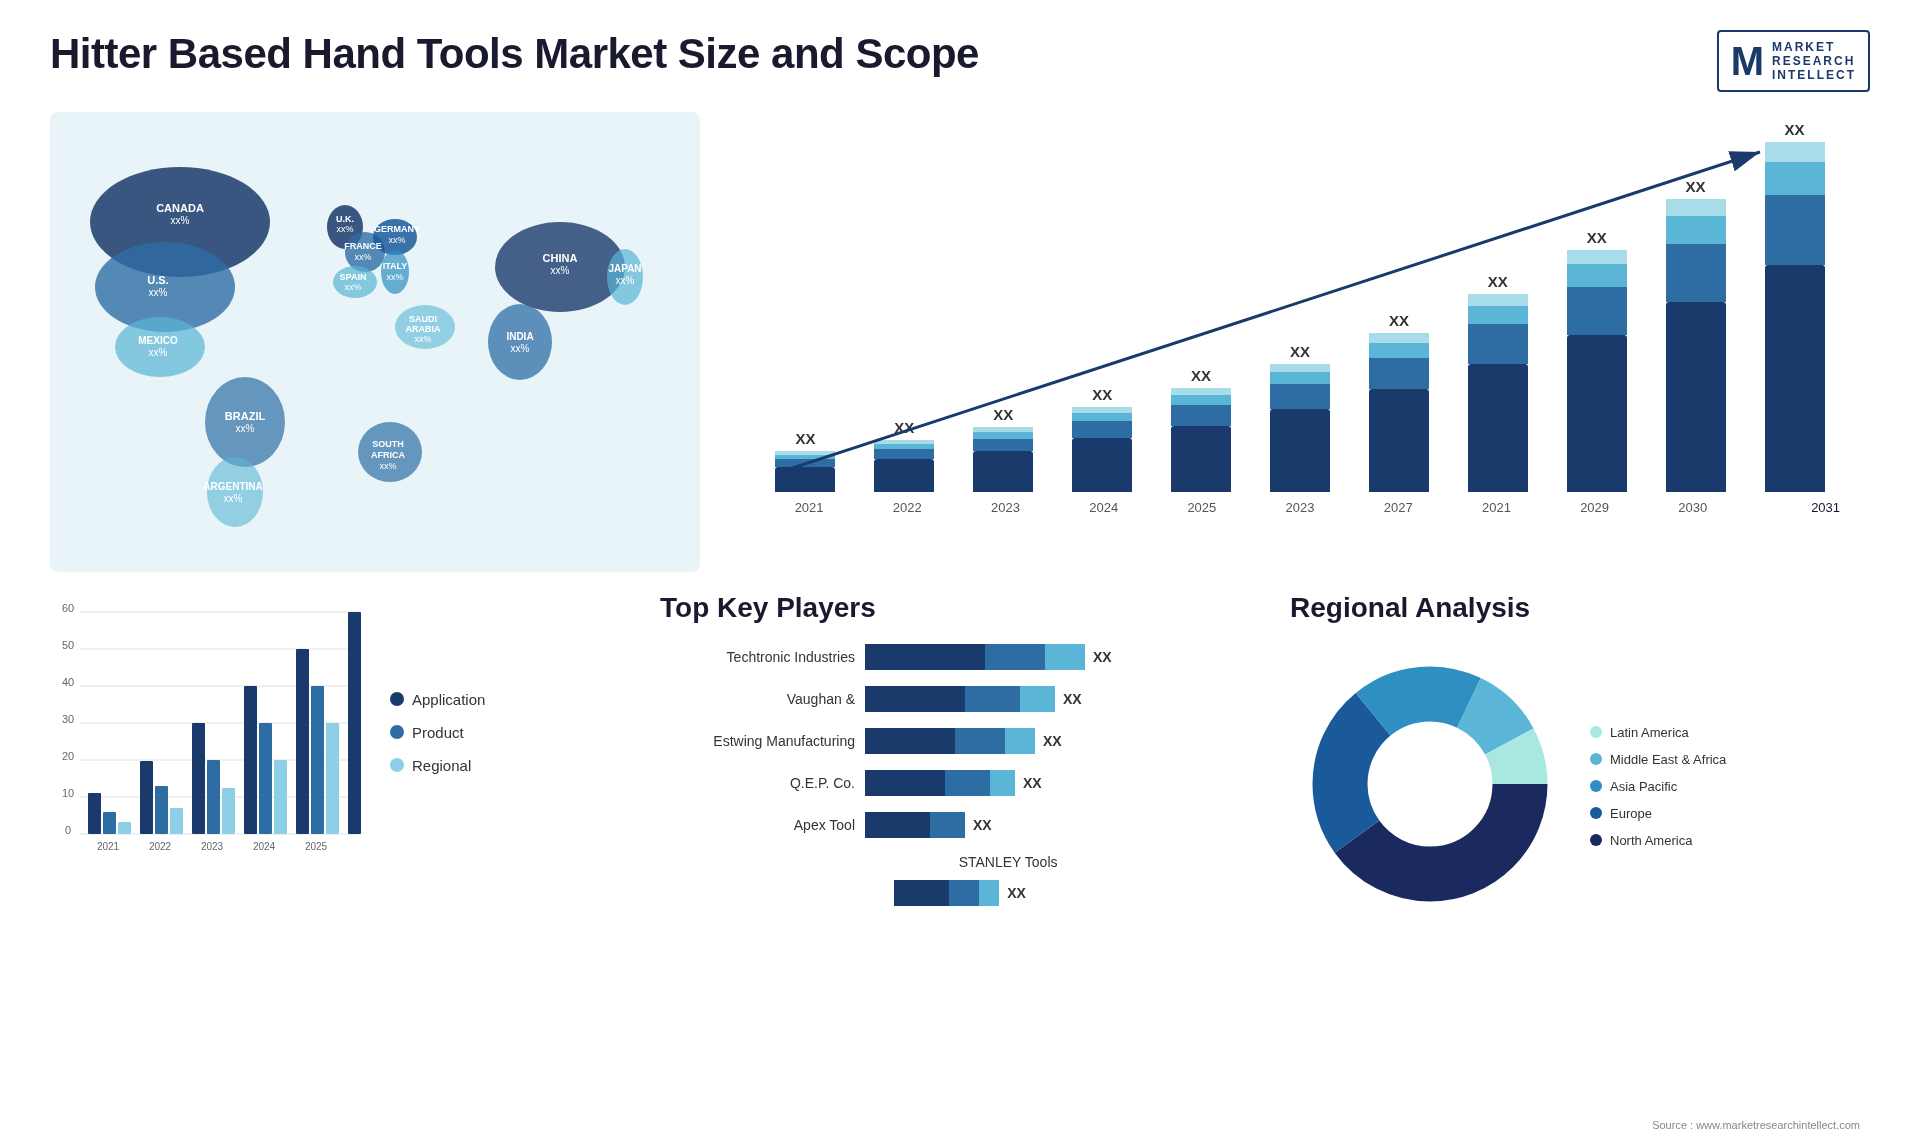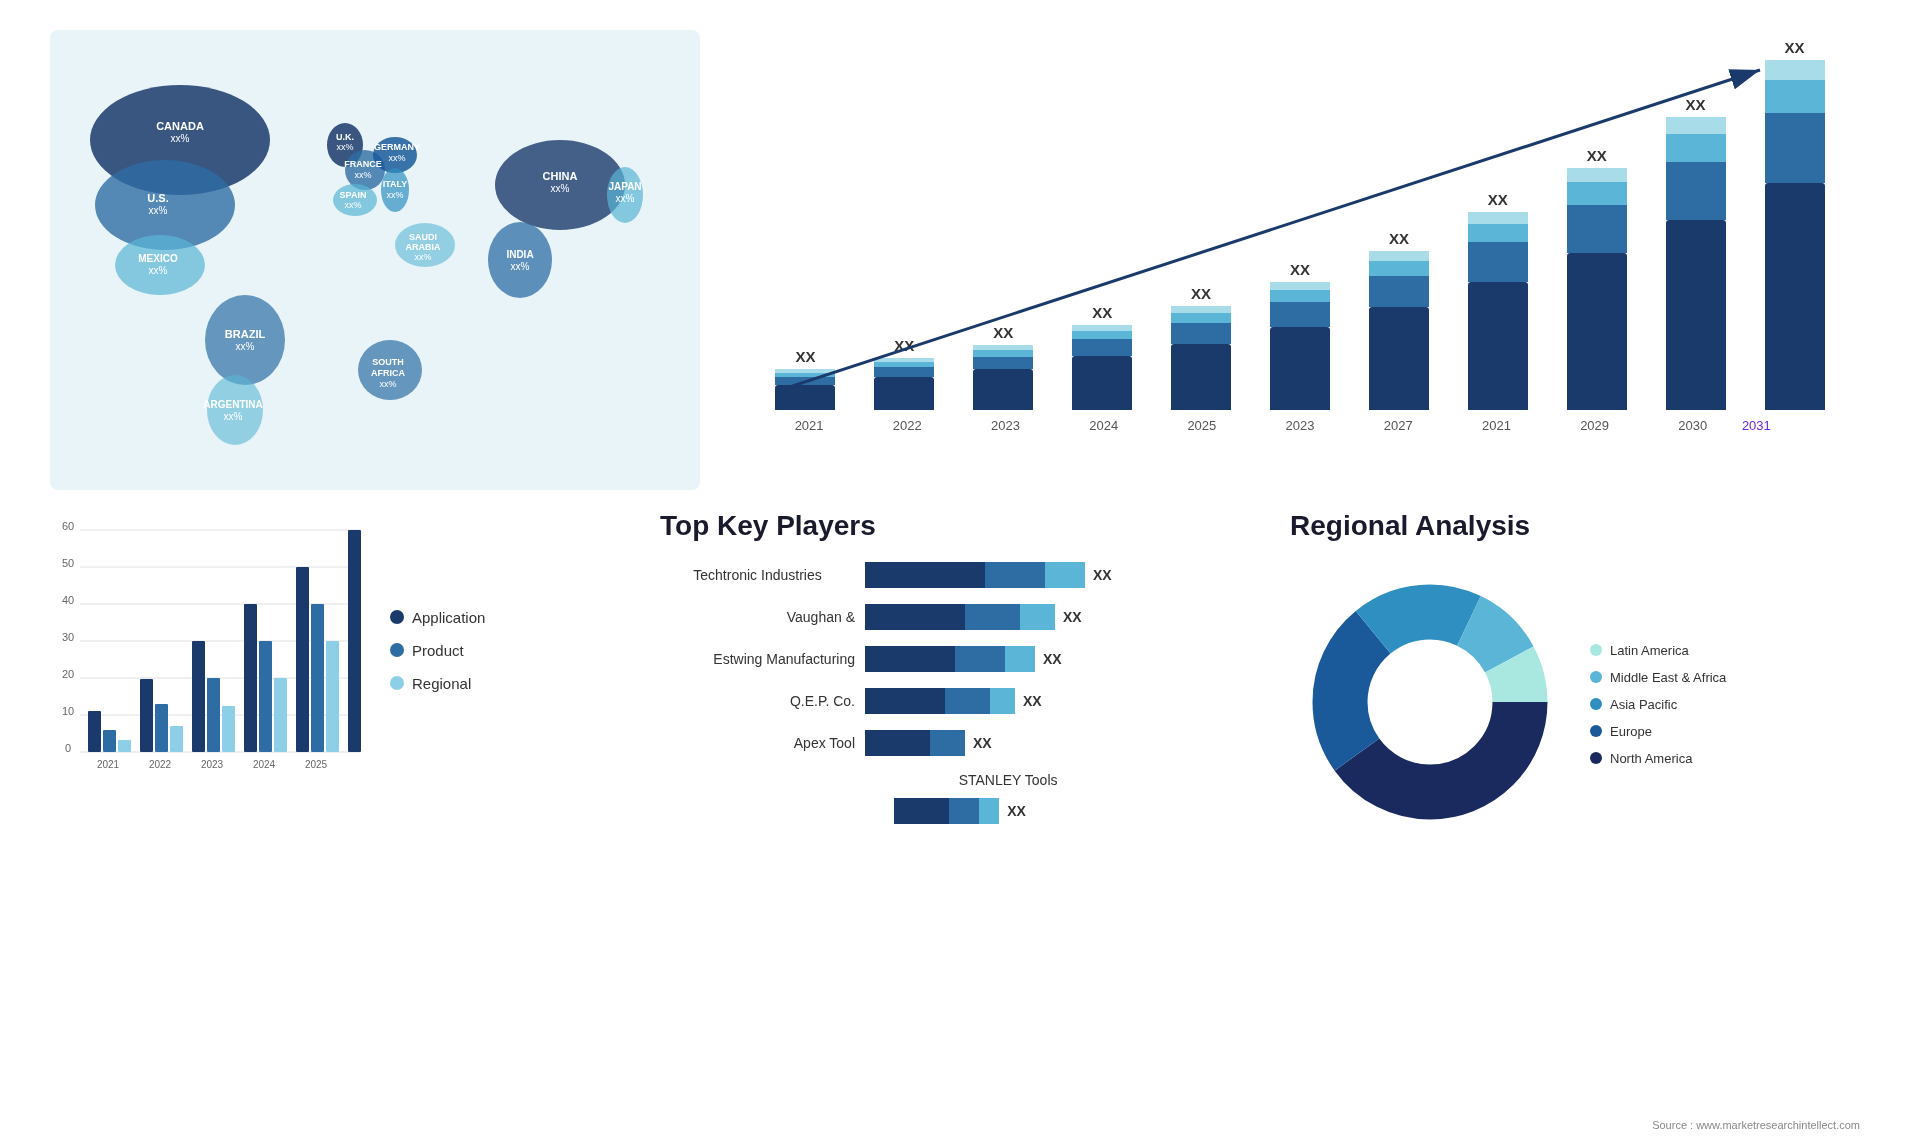--- a/index.html
+++ b/index.html
@@ -140,20 +140,31 @@
       font-weight: 800;
       color: #1a3a6b;
       letter-spacing: 2px;
     }
   </style>
 </head>
 <body>
 
 <div class="page-container">
 
+  <div class="header">
+    <h1 class="page-title">Hitter Based Hand Tools Market Size and Scope</h1>
+    <div class="logo-container">
+      <div class="logo-m-icon">M</div>
+      <div class="logo-text-block">
+        <span class="logo-line1">MARKET</span>
+        <span class="logo-line2">RESEARCH</span>
+        <span class="logo-line3">INTELLECT</span>
+      </div>
+    </div>
+  </div>
 
   <div style="display:flex; gap:30px; height:460px; margin-bottom:20px;">
 
     <div class="map-section" style="flex:0 0 650px;">
       <svg viewBox="0 0 650 460" width="650" height="460">
 
         <rect width="650" height="460" fill="#e8f4f8" rx="8"></rect>
 
         <ellipse cx="130" cy="110" rx="90" ry="55" fill="#1a3a6b" opacity="0.85"></ellipse>
 
@@ -351,21 +362,21 @@
         <div style="flex: 1 1 0%; text-align: center; font-size: 13px; color: rgb(85, 85, 85);">2021</div>
             <div style="flex: 1 1 0%; text-align: center; font-size: 13px; color: rgb(85, 85, 85);">2022</div>
             <div style="flex: 1 1 0%; text-align: center; font-size: 13px; color: rgb(85, 85, 85);">2023</div>
             <div style="flex: 1 1 0%; text-align: center; font-size: 13px; color: rgb(85, 85, 85);">2024</div>
             <div style="flex: 1 1 0%; text-align: center; font-size: 13px; color: rgb(85, 85, 85);">2025</div>
             <div style="flex: 1 1 0%; text-align: center; font-size: 13px; color: rgb(85, 85, 85);">2023</div>
             <div style="flex: 1 1 0%; text-align: center; font-size: 13px; color: rgb(85, 85, 85);">2027</div>
             <div style="flex: 1 1 0%; text-align: center; font-size: 13px; color: rgb(85, 85, 85);">2021</div>
             <div style="flex: 1 1 0%; text-align: center; font-size: 13px; color: rgb(85, 85, 85);">2029</div>
             <div style="flex: 1 1 0%; text-align: center; font-size: 13px; color: rgb(85, 85, 85);">2030</div>
-            <div style="flex: 1 1 0%; text-align: left; font-size: 13px; color: #6d28d9;">2031</div>
+            <div style="flex: 1 1 0%; text-align: right; font-size: 13px; color: #0f172a;">2031</div>
           </div>
       </div>
     </div>
   </div>
 
   <div style="display:flex; gap:30px; margin-top:10px;">
 
     <div style="flex:0 0 580px;">
       <div style="display:flex;gap:20px;">
 
@@ -432,21 +443,21 @@
             <span>Regional</span>
           </div>
         </div>
       </div>
     </div>
 
     <div style="flex:0 0 600px;">
       <h2 class="section-title">Top Key Players</h2>
       <div class="players-bars" id="players-list">
       <div style="display: flex; align-items: center; gap: 10px;">
-            <div style="font-size: 14px; color: rgb(51, 51, 51); width: 195px; text-align: center; flex-shrink: 0;">Techtronic Industries</div>
+            <div style="font-size: 14px; color: rgb(51, 51, 51); width: 195px; text-align: right; flex-shrink: 0;">Techtronic Industries</div>
             <div style="display: flex; align-items: center; gap: 8px;">
               <div style="display: flex; height: 26px;">
                 <div style="width: 120px; height: 26px; background: rgb(26, 58, 107);"></div>
                 <div style="width: 60px; height: 26px; background: rgb(46, 109, 164);"></div>
                 <div style="width: 40px; height: 26px; background: rgb(90, 181, 214);"></div>
               </div>
               <div style="font-size: 14px; font-weight: 700; color: rgb(51, 51, 51);">XX</div>
             </div>
           </div>
           <div style="display: flex; align-items: center; gap: 10px;">

